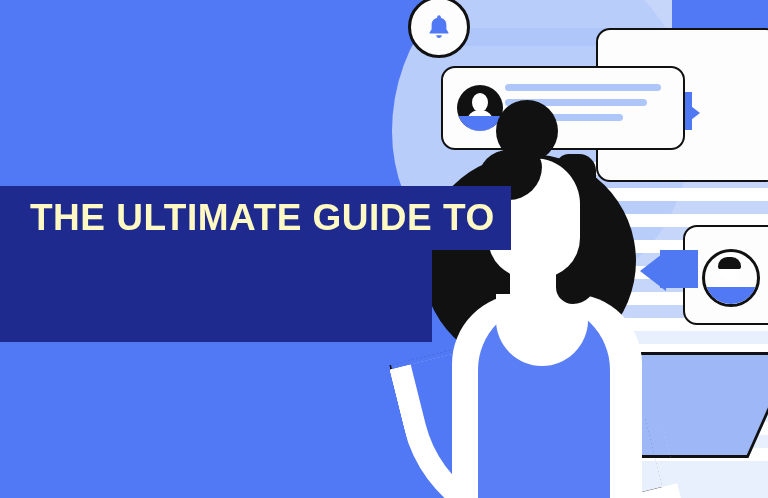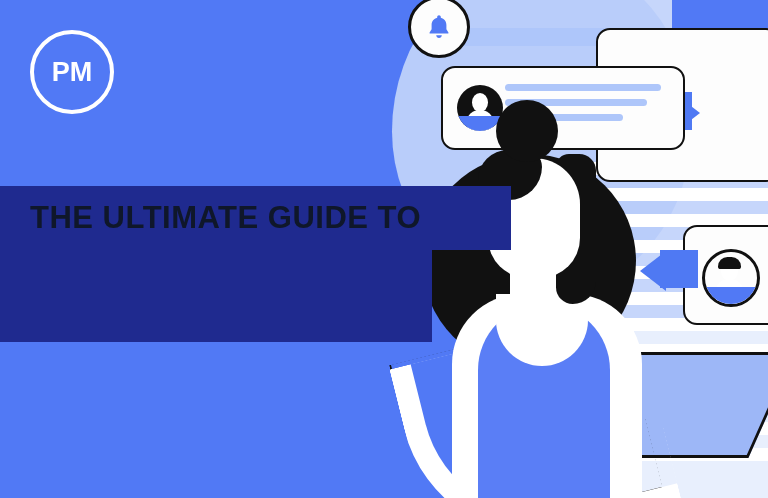--- a/index.html
+++ b/index.html
@@ -164,22 +164,22 @@
     position:absolute;left:0;top:186px;width:511px;height:64px;
     background:#1f2a8f;
   }
   .banner-bottom{
     position:absolute;left:0;top:250px;width:432px;height:92px;
     background:#1f2a8f;
   }
   .title-kicker{
     position:absolute;left:30px;top:186px;width:470px;height:64px;
     display:flex;align-items:center;
-    color:#0f172a;
-    font-size:31px;
+    color:#fef9c3;
+    font-size:37px;
     font-weight:bold;
     letter-spacing:0.5px;
     white-space:nowrap;
   }
   .title-main{
     position:absolute;left:28px;top:250px;width:400px;height:92px;
     display:flex;align-items:center;
     color:#ffffff;
     font-size:53px;
     font-weight:bold;
@@ -293,17 +293,14 @@
       <div class="p-hair-front"></div>
       <div class="p-bun"></div>
     </div>
 
   </div>
 
   <div class="banner-top"></div>
   <div class="banner-bottom"></div>
   <div class="title-kicker">THE ULTIMATE GUIDE TO</div>
 
-  <div class="logo">
-    <span class="logo-text">PM</span>
-  </div>
 
 </div>
 
 </body></html>

